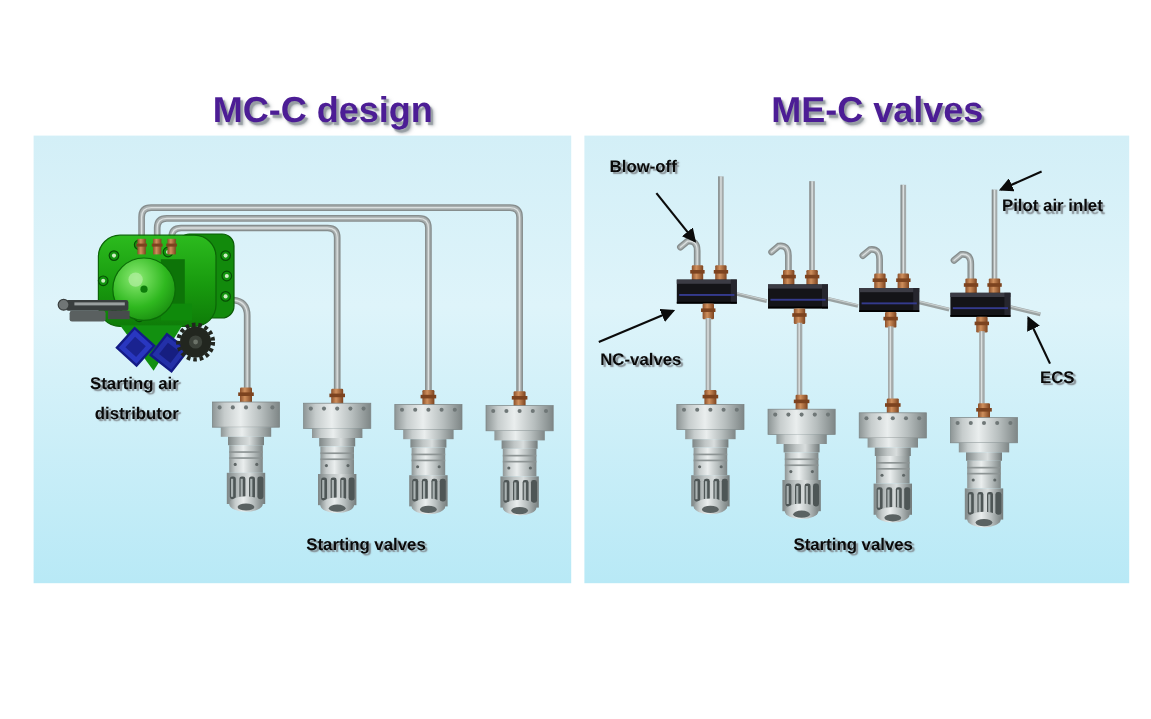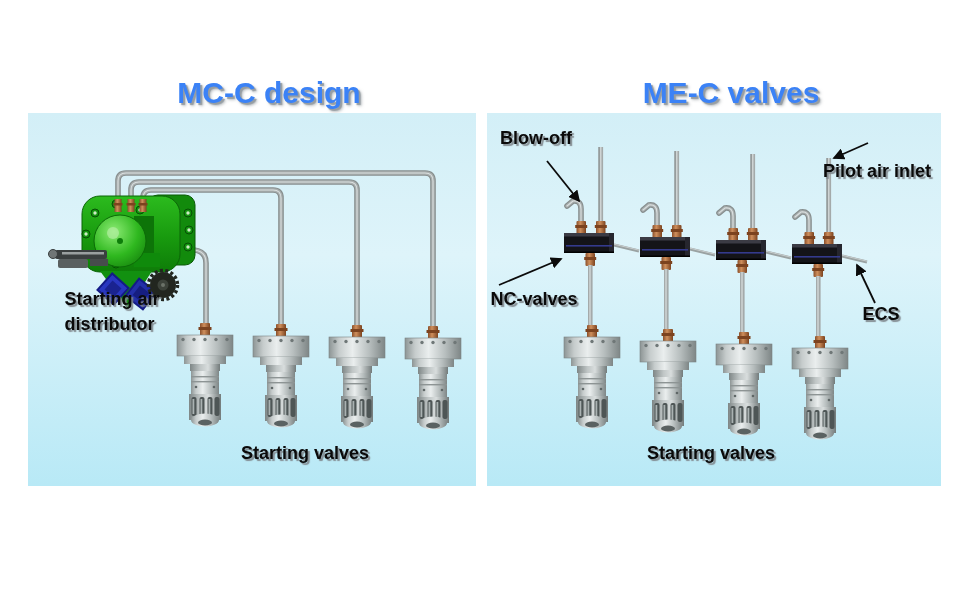--- a/index.html
+++ b/index.html
@@ -1,26 +1,26 @@
 <!DOCTYPE html>
 <html style="--panel-gradient-top: #d3eff7; --panel-gradient-mid: #def4fa; --panel-gradient-bottom: #b8e9f6; --distributor-green: #1fae14; --pipe-gray: #a4aaaa; --valve-metal: #c7cdcd; --nc-valve-black: #17171b; --copper: #b5744b; --accent-blue: #2937c0; --label-text: #0a0a0a;"><head>
 <meta charset="utf-8">
 <style>
   html,body{margin:0;padding:0;background:#ffffff;}
   .stage{position:relative;width:959px;height:599px;background:#ffffff;overflow:hidden;
          font-family:"Liberation Sans",sans-serif;}
   .title{position:absolute;top:76px;width:280px;text-align:center;
-         font-weight:bold;font-size:30px;color:#3b82f6;
+         font-weight:bold;font-size:30px;color:#4c1d95;
          text-shadow:2px 2px 1px #969da2, 3px 3px 3px rgba(130,138,144,.5);}
   .panel{position:absolute;top:113px;height:373px;
          background:linear-gradient(180deg,var(--panel-gradient-top) 0%,
                     var(--panel-gradient-mid) 38%,var(--panel-gradient-bottom) 100%);}
   .panel svg{position:absolute;left:0;top:0;}
-  .lbl{position:absolute;transform:translateX(-50%);text-align:left;white-space:nowrap;
-       font-weight:bold;font-size:18px;line-height:25px;color:#0a0a0a;
+  .lbl{position:absolute;transform:translateX(-50%);text-align:right;white-space:nowrap;
+       font-weight:bold;font-size:14px;line-height:25px;color:#0a0a0a;
        text-shadow:2px 2px 1px rgba(125,132,138,.9);}
   .p-outer{fill:none;stroke:#868d8d;stroke-width:5.6;stroke-linecap:round;}
   .p-mid{fill:none;stroke:#a9afaf;stroke-width:3.4;stroke-linecap:round;}
   .p-hi{fill:none;stroke:#dadfdf;stroke-width:1.1;stroke-linecap:round;}
   .arrow{stroke:#0b0b0b;stroke-width:1.8;fill:none;}
   .bolt{fill:#12950e;stroke:#074f05;stroke-width:1;}
   .bolt-i{fill:#cdecc4;}
 </style>
 </head>
 <body>
@@ -207,21 +207,21 @@
           <circle cx="135" cy="172" r="2" fill="#6b7268"></circle>
         </g>
       </g>
 
       <use href="#sym-valve" x="177" y="210"></use>
       <use href="#sym-valve" x="253" y="211"></use>
       <use href="#sym-valve" x="329" y="212"></use>
       <use href="#sym-valve" x="405" y="213"></use>
     </svg>
 
-    <div class="lbl" style="left:84px;top:174px;">
+    <div class="lbl" style="left:84px;top:194px;">
       <div>Starting air</div>
       <div>distributor</div>
     </div>
     <div class="lbl" style="left:277px;top:328px;">Starting valves</div>
   </section>
 
   <section class="panel" style="left:487px;width:454px;">
     <svg width="454" height="373" viewBox="0 0 454 373">
 
       <use href="#sym-nc" x="105" y="120"></use>

